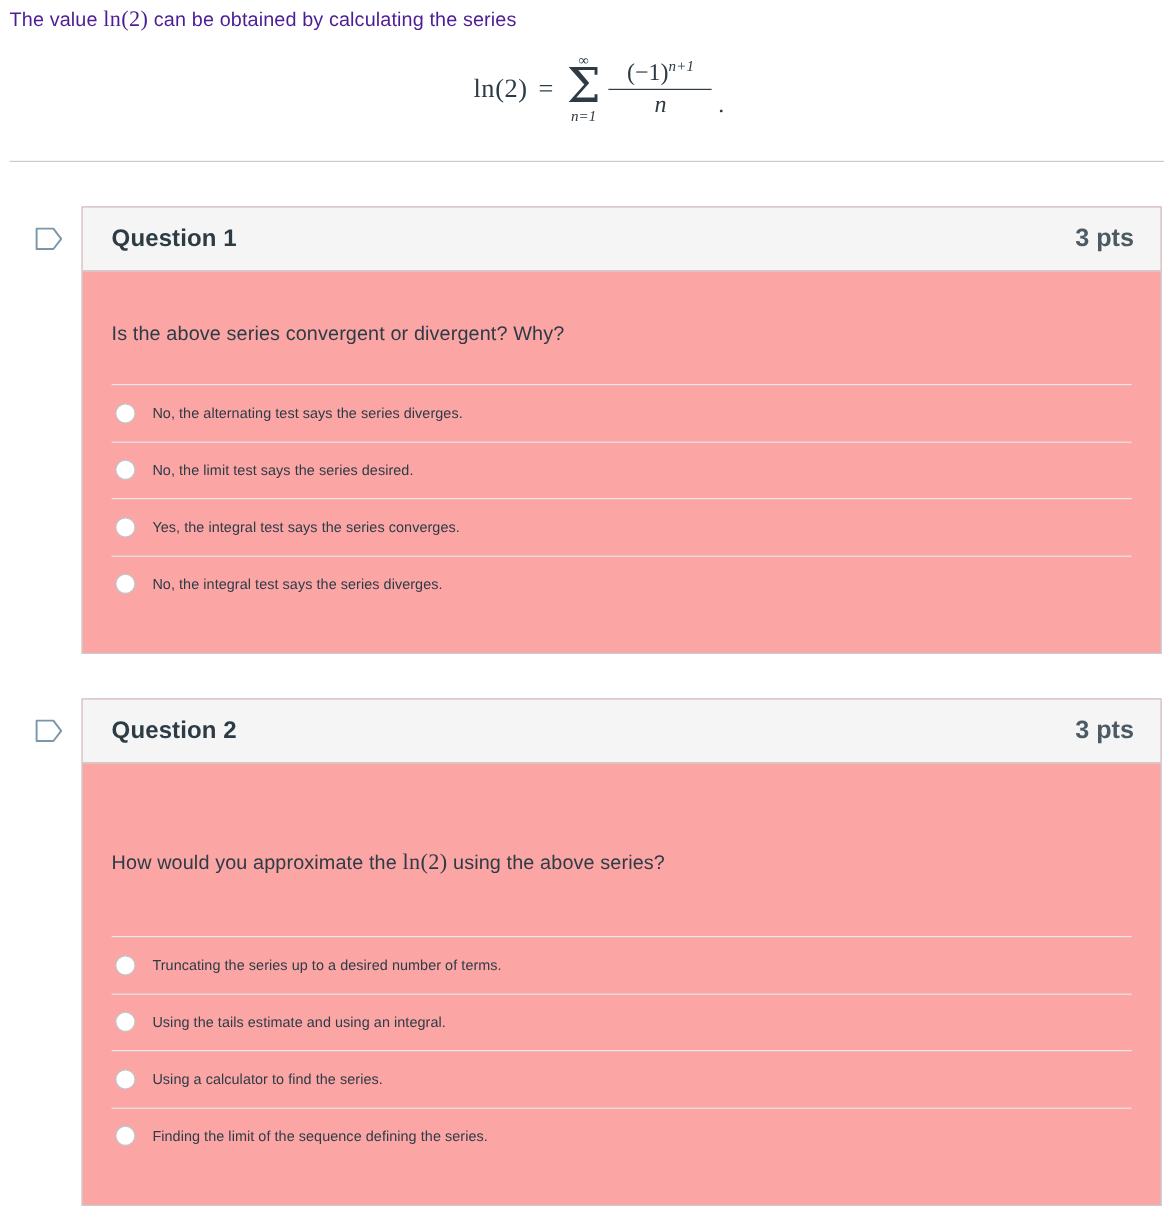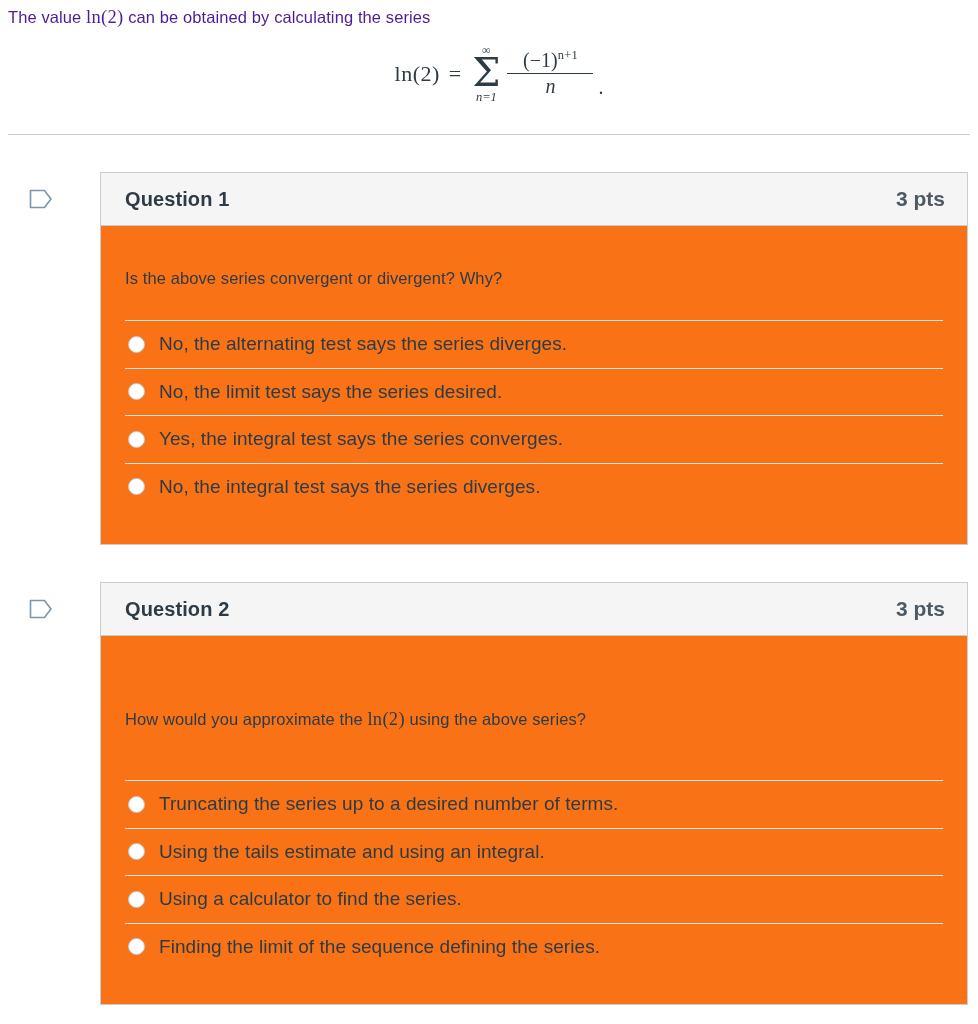--- a/index.html
+++ b/index.html
@@ -90,20 +90,21 @@
     min-width: 86px;
   }
   .frac .den {
     font-size: 20px;
     font-style: italic;
     padding: 2px 4px 0 4px;
   }
   .sup {
     font-size: 12.5px;
     vertical-align: super;
+    font-style: italic;
     letter-spacing: 0.2px;
   }
   .eq .period {
     align-self: flex-end;
     margin-left: 3px;
     padding-bottom: 4px;
     font-size: 20px;
   }
 
   
@@ -121,22 +122,21 @@
   .flag-icon {
     position: absolute;
     left: 29px;
     top: 16px;
     width: 24px;
     height: 22px;
     display: block;
   }
   .q-card {
     border: 1px solid #c7cdd1;
-    background: #f97316;
-    margin-left: 32px;
+    background: #fca5a5;
   }
   .q-header {
     background: #f5f5f5;
     border-bottom: 1px solid #c7cdd1;
     height: 53px;
     display: flex;
     align-items: center;
     justify-content: space-between;
     padding: 0 22px 0 24px;
     box-sizing: border-box;
@@ -182,21 +182,21 @@
     width: 15px;
     height: 15px;
     border-radius: 50%;
     border: 1.3px solid #c0c4c7;
     background: #fff;
     flex: 0 0 auto;
     margin-right: 14px;
     margin-left: 3px;
   }
   .answer-label {
-    font-size: 19px;
+    font-size: 12px;
     color: #2d3b45;
     letter-spacing: 0.05px;
   }
 </style>
 </head>
 <body>
 
 <div class="intro">
   <div class="intro-line"><span>The value </span><span class="mathi">ln(2)</span><span> can be obtained by calculating the series</span></div>
 </div>

